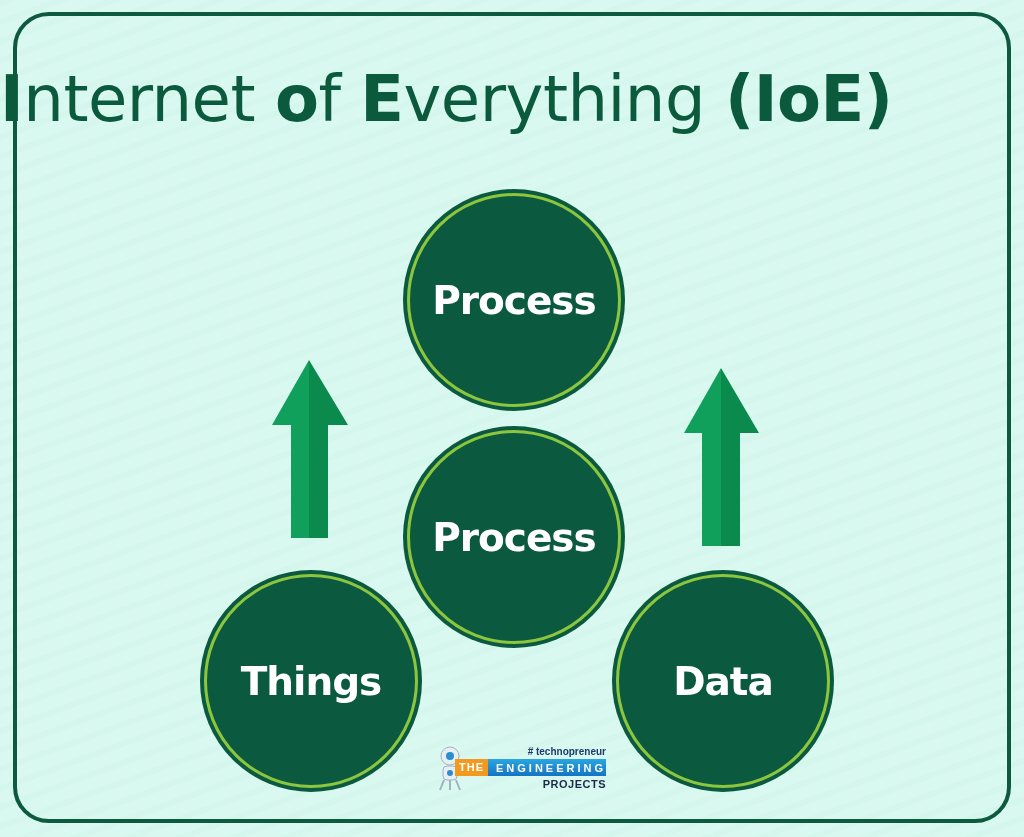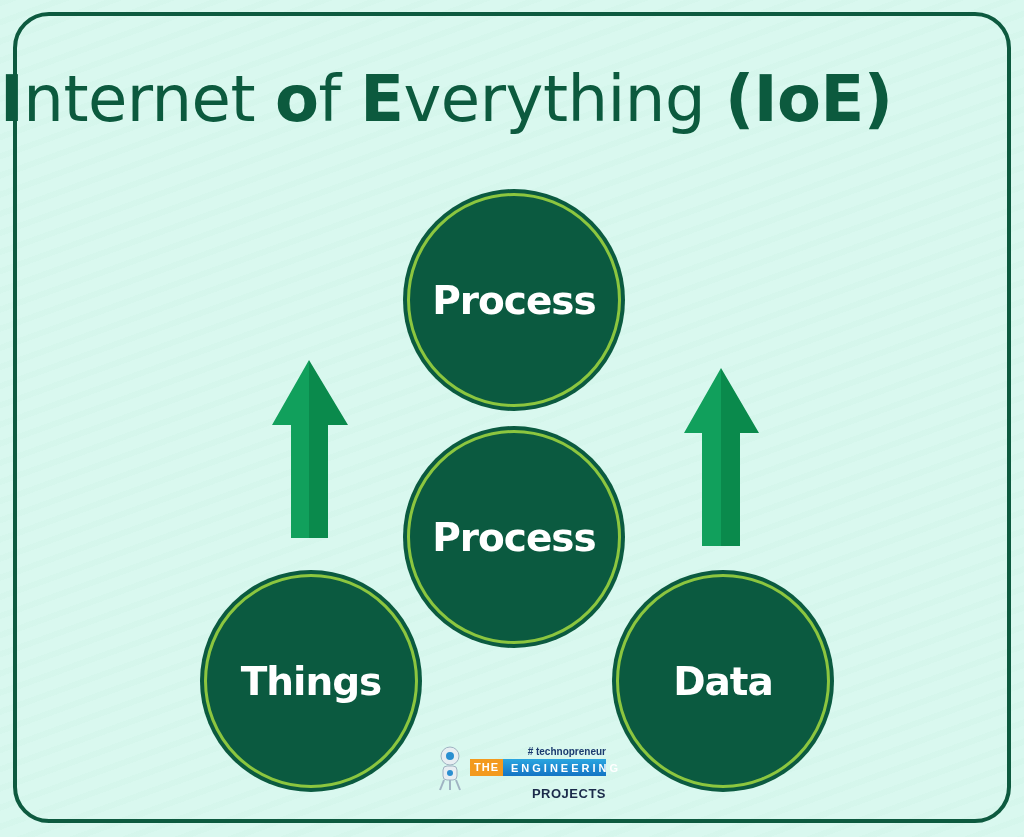--- a/index.html
+++ b/index.html
@@ -44,31 +44,31 @@
   .comm .l1 { font-weight:bold; font-size:29px; letter-spacing:0px; display:block; }
   .comm .l2 { font-size:30px; display:block; letter-spacing:-0.3px; }
   .arrow { position:absolute; }
   .logo { position:absolute; left:436px; top:744px; width:172px; height:50px; }
   .logo .hashtag {
     position:absolute; right:2px; top:2px; font-size:10px; font-weight:bold; color:#1b3b6f;padding-left:29px;
   }
   .logo .band {
     position:absolute; left:34px; top:15px; width:136px; height:17px;
     background:linear-gradient(#2aa6e0,#1474c4);
-    display:flex; align-items:center;
+    display:flex; align-items:center;justify-content:flex-end;
   }
   .logo .the {
     background:#f39a1e; color:#fff; font-weight:bold; font-size:11px; padding:0 4px;
     height:17px; line-height:17px; letter-spacing:1px;
   }
   .logo .eng {
     color:#fff; font-weight:bold; font-size:11px; letter-spacing:3px; padding-left:8px;
   }
   .logo .projects {
-    position:absolute; right:2px; top:42px; font-size:13px; font-weight:bold; color:#1b2a4a; letter-spacing:0.5px;
+    position:absolute; right:2px; top:34px; font-size:11px; font-weight:bold; color:#1b2a4a; letter-spacing:0.5px;
   }
   .logo .robot { position:absolute; left:0; top:2px; }
 </style>
 </head>
 <body>
 
 <div class="bg-pattern"></div>
 <div class="frame"></div>
 
 <div class="title"><b>I</b><span>nternet </span><b>o</b><span>f </span><b>E</b><span>verything </span><b>(IoE)</b></div>

